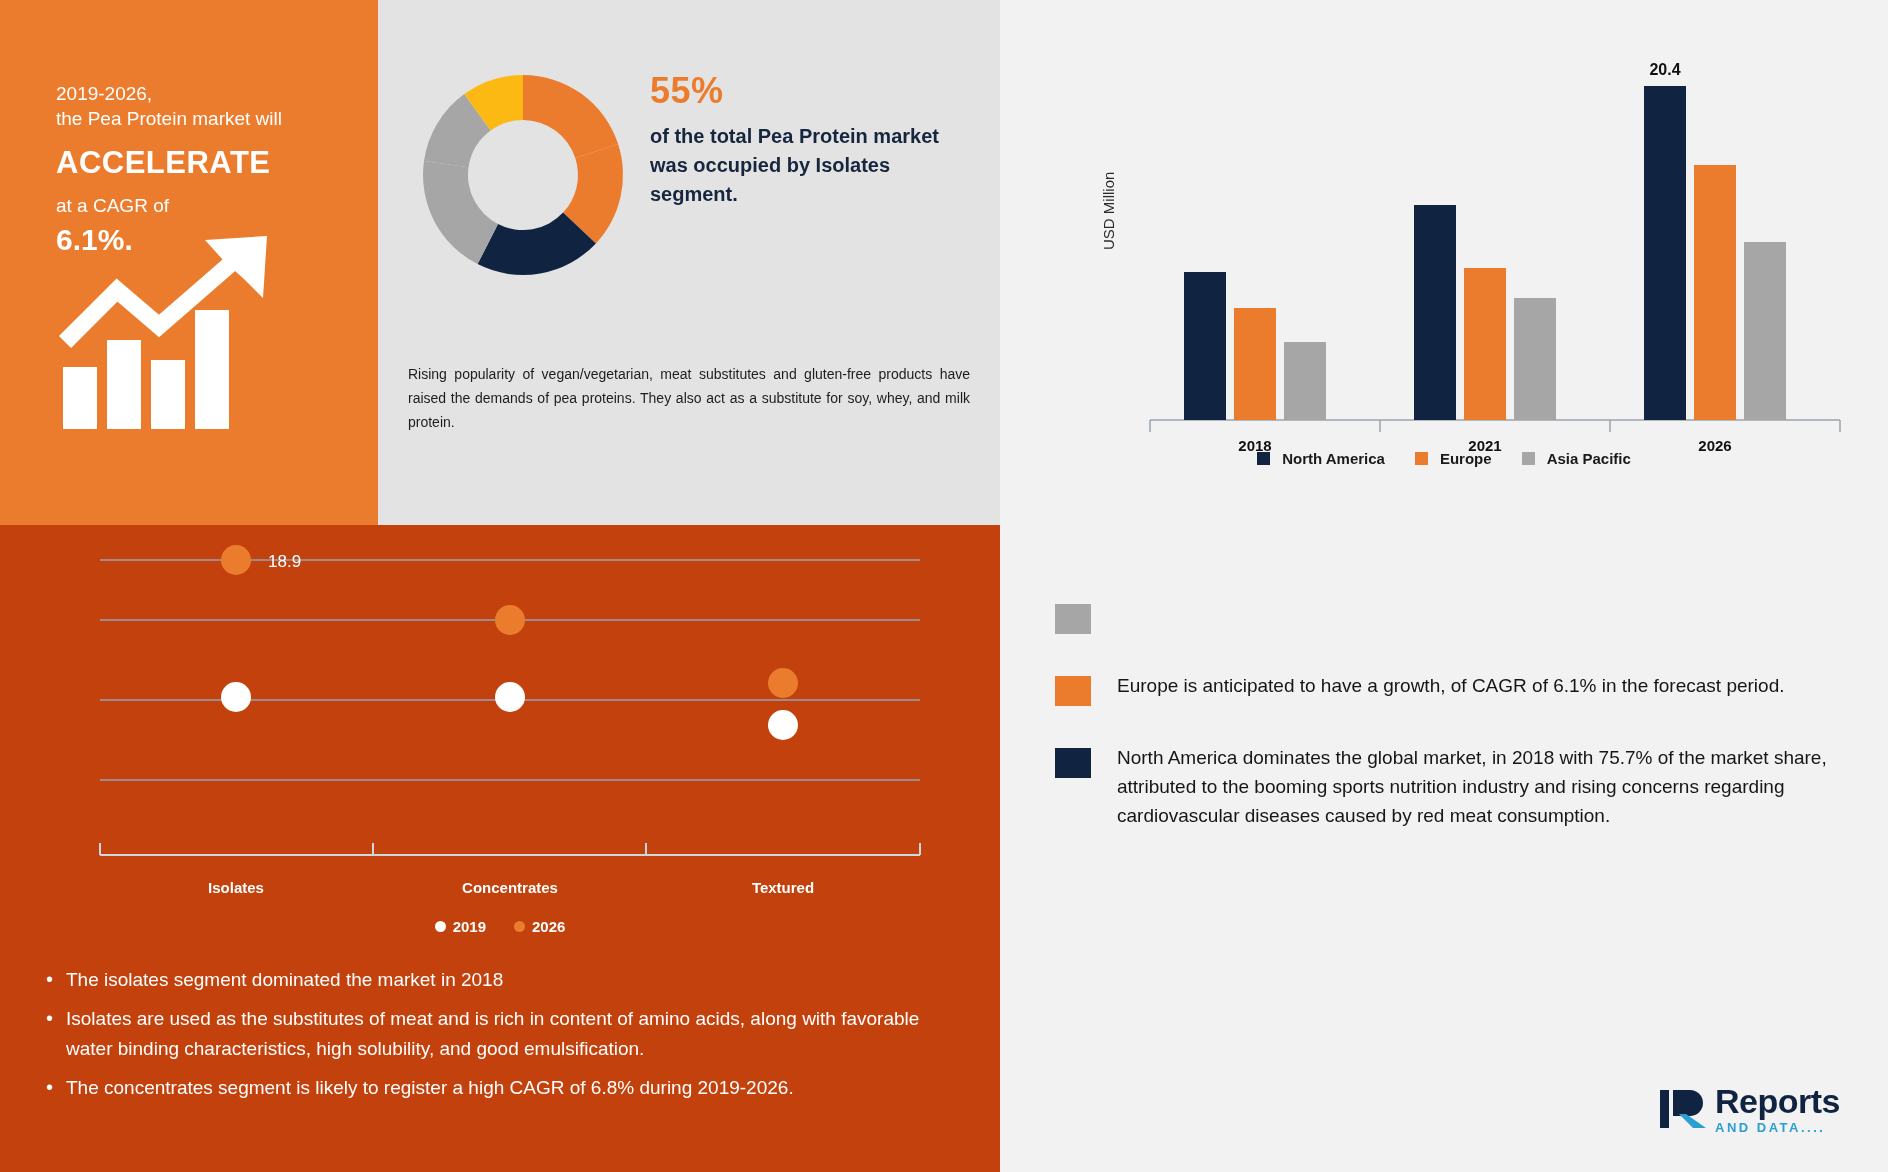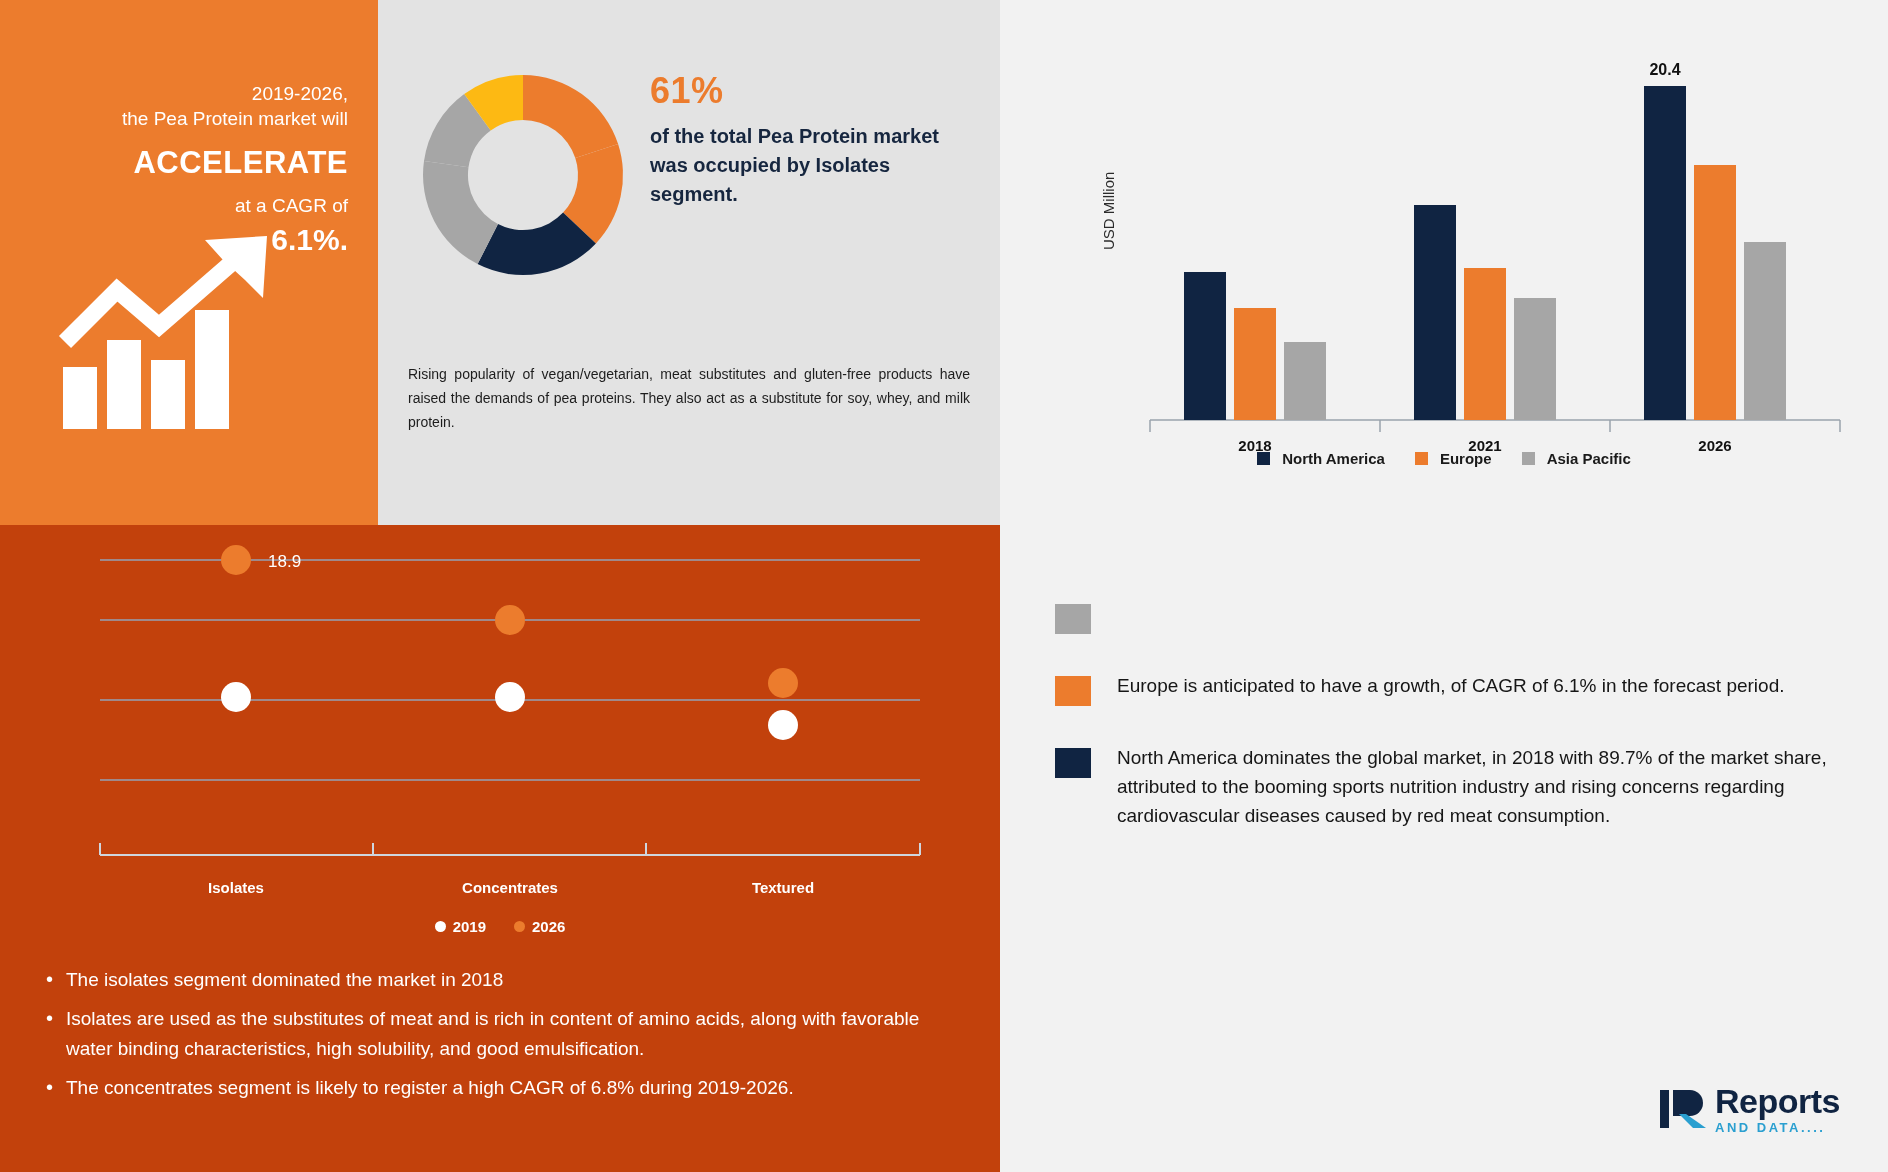--- a/index.html
+++ b/index.html
@@ -11,21 +11,21 @@
   }
   .page { position: relative; width: 1888px; height: 1172px; }
 
   
   .left-col { position: absolute; left: 0; top: 0; width: 1000px; height: 1172px; }
 
   .orange-panel {
     position: absolute; left: 0; top: 0; width: 378px; height: 525px;
     background: #ec7c2d; color: #fff;
   }
-  .orange-text { position: absolute; left: 48px; top: 82px; width: 300px; line-height: 1.3; text-align: right; }
+  .orange-text { position: absolute; left: 56px; top: 82px; width: 300px; line-height: 1.3; }
   .ot-line1 { font-size: 19px; }
   .ot-line2 { font-size: 19px; }
   .ot-accel { font-size: 31px; font-weight: bold; letter-spacing: .5px; margin-top: 12px; }
   .ot-cagr { font-size: 19px; margin-top: 10px; }
   .ot-pct { font-size: 30px; font-weight: bold; margin-top: 2px; }
 
   .growth-icon { position: absolute; left: 55px; top: 232px; width: 245px; height: 200px; }
 
   .grey-panel {
     position: absolute; left: 378px; top: 0; width: 622px; height: 525px;
@@ -130,21 +130,21 @@
             <path d="M 95.1 -30.9 A 100 100 0 0 1 72.9 68.4 L 40.1 37.6 A 55 55 0 0 0 52.3 -17.0 Z" fill="#ec7c2d"></path>
 
             <path d="M 72.9 68.4 A 100 100 0 0 1 -45.4 89.1 L -25.0 49.0 A 55 55 0 0 0 40.1 37.6 Z" fill="#102442"></path>
             <path d="M -45.4 89.1 A 100 100 0 0 1 -99.0 -14.0 L -54.5 -7.7 A 55 55 0 0 0 -25.0 49.0 Z" fill="#a6a6a6"></path>
             <path d="M -99.0 -14.0 A 100 100 0 0 1 -58.8 -80.9 L -32.3 -44.5 A 55 55 0 0 0 -54.5 -7.7 Z" fill="#a6a6a6"></path>
             <path d="M -58.8 -80.9 A 100 100 0 0 1 0 -100 L 0 -55 A 55 55 0 0 0 -32.3 -44.5 Z" fill="#fdb913"></path>
           </g>
         </svg>
       </div>
       <div class="donut-stat">
-        <div class="stat-pct">61%</div>
+        <div class="stat-pct">55%</div>
         <div class="stat-desc">of the total Pea Protein market was occupied by Isolates segment.</div>
       </div>
       <div class="grey-para">Rising popularity of vegan/vegetarian, meat substitutes and gluten-free products have raised the demands of pea proteins. They also act as a substitute for soy, whey, and milk protein.</div>
     </div>
 
     <div class="navy-panel">
       <div class="dotchart">
         <svg viewBox="0 0 1000 390" width="1000" height="390">
 
           <line x1="100" y1="35" x2="920" y2="35" stroke="#93a2b6" stroke-width="1.5"></line>
@@ -244,21 +244,21 @@
     <div class="notes">
       <div class="note">
         <span class="sw" style="background:#a6a6a6"></span>
       </div>
       <div class="note">
         <span class="sw" style="background:#ec7c2d"></span>
         <span class="txt">Europe is anticipated to have a growth, of CAGR of 6.1% in the forecast period.</span>
       </div>
       <div class="note">
         <span class="sw" style="background:#102442"></span>
-        <span class="txt">North America dominates the global market, in 2018 with 89.7% of the market share, attributed to the booming sports nutrition industry and rising concerns regarding cardiovascular diseases caused by red meat consumption.</span>
+        <span class="txt">North America dominates the global market, in 2018 with 75.7% of the market share, attributed to the booming sports nutrition industry and rising concerns regarding cardiovascular diseases caused by red meat consumption.</span>
       </div>
     </div>
 
     <div class="logo">
       <div class="logo-mark">
         <svg viewBox="0 0 46 42" width="46" height="42">
           <rect x="0" y="2" width="9" height="38" fill="#102442"></rect>
           <path d="M13 2 H30 A13 13 0 0 1 30 28 H13 Z" fill="#102442"></path>
           <path d="M26 26 L46 40 H33 L19 26 Z" fill="#2a9fd0"></path>
         </svg>

